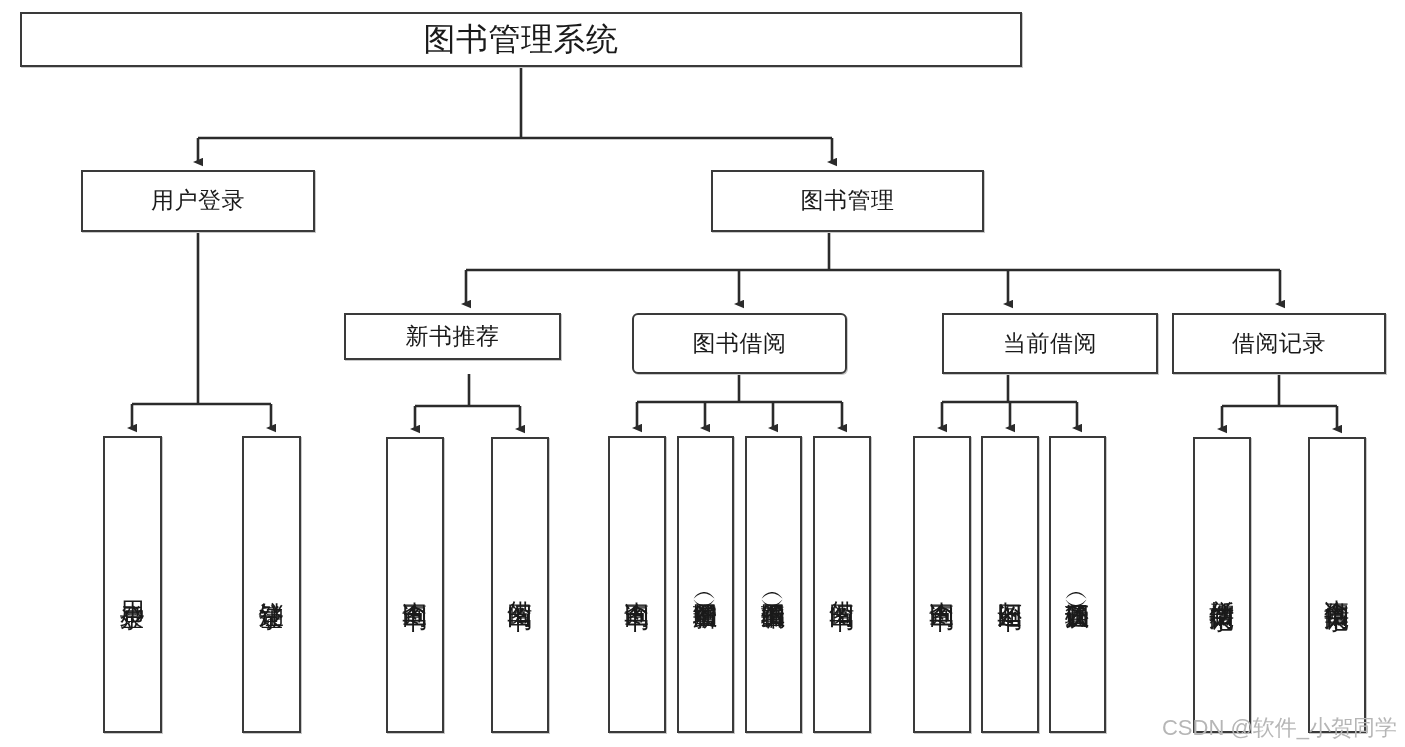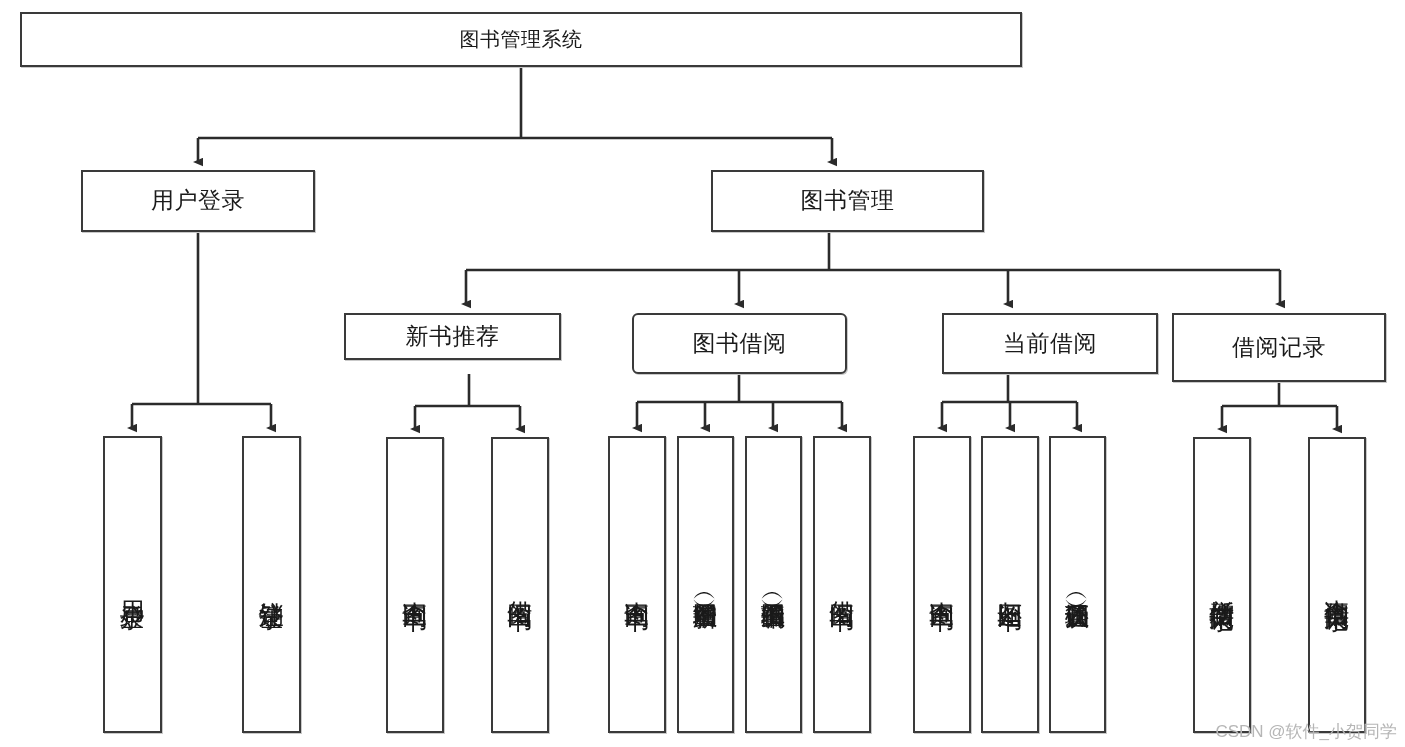--- a/index.html
+++ b/index.html
@@ -40,21 +40,21 @@
     line-height: 1.18;
     letter-spacing: 0.5px;
   }
   
   .node.horiz .label {
     writing-mode: horizontal-tb;
     font-size: 23px;
     white-space: nowrap;
   }
   .node.root .label {
-    font-size: 20px;
+    font-size: 32px;
   }
   
   .node.vert {
     align-items: center;
     justify-content: center;
     padding: 4px 0;
   }
   .node.vert .label {
     writing-mode: vertical-rl;
     text-orientation: upright;
@@ -65,21 +65,21 @@
     max-height: 100%;
   }
   .node.vert.tall .label {
     font-size: 24px;
     letter-spacing: 0px;
   }
   #watermark {
     position: absolute;
     right: 8px;
     bottom: 4px;
-    font-size: 17px;
+    font-size: 22px;
     color: #b6b6b6;
     white-space: nowrap;
     font-family: "Liberation Sans", "DejaVu Sans", sans-serif;
   }
 </style>
 </head>
 <body>
 
 <div id="canvas">
 
@@ -146,21 +146,21 @@
 
   <div class="node horiz" style="left:344px; top:313px; width:217px; height:47px;">
     <span class="label">新书推荐</span>
   </div>
   <div class="node horiz" style="left:632px; top:313px; width:215px; height:61px;border-radius:6px;">
     <span class="label">图书借阅</span>
   </div>
   <div class="node horiz" style="left:902px; top:313px; width:216px; height:61px;margin-left:40px;">
     <span class="label">当前借阅</span>
   </div>
-  <div class="node horiz" style="left:1172px; top:313px; width:214px; height:69px;">
+  <div class="node horiz" style="left:1172px; top:313px; width:214px; height:61px;">
     <span class="label">借阅记录</span>
   </div>
 
   <div class="node vert" style="left:103px; top:436px; width:59px; height:297px;">
     <span class="label">用户登录</span>
   </div>
   <div class="node vert" style="left:242px; top:436px; width:59px; height:297px;">
     <span class="label">注销登录</span>
   </div>
 

